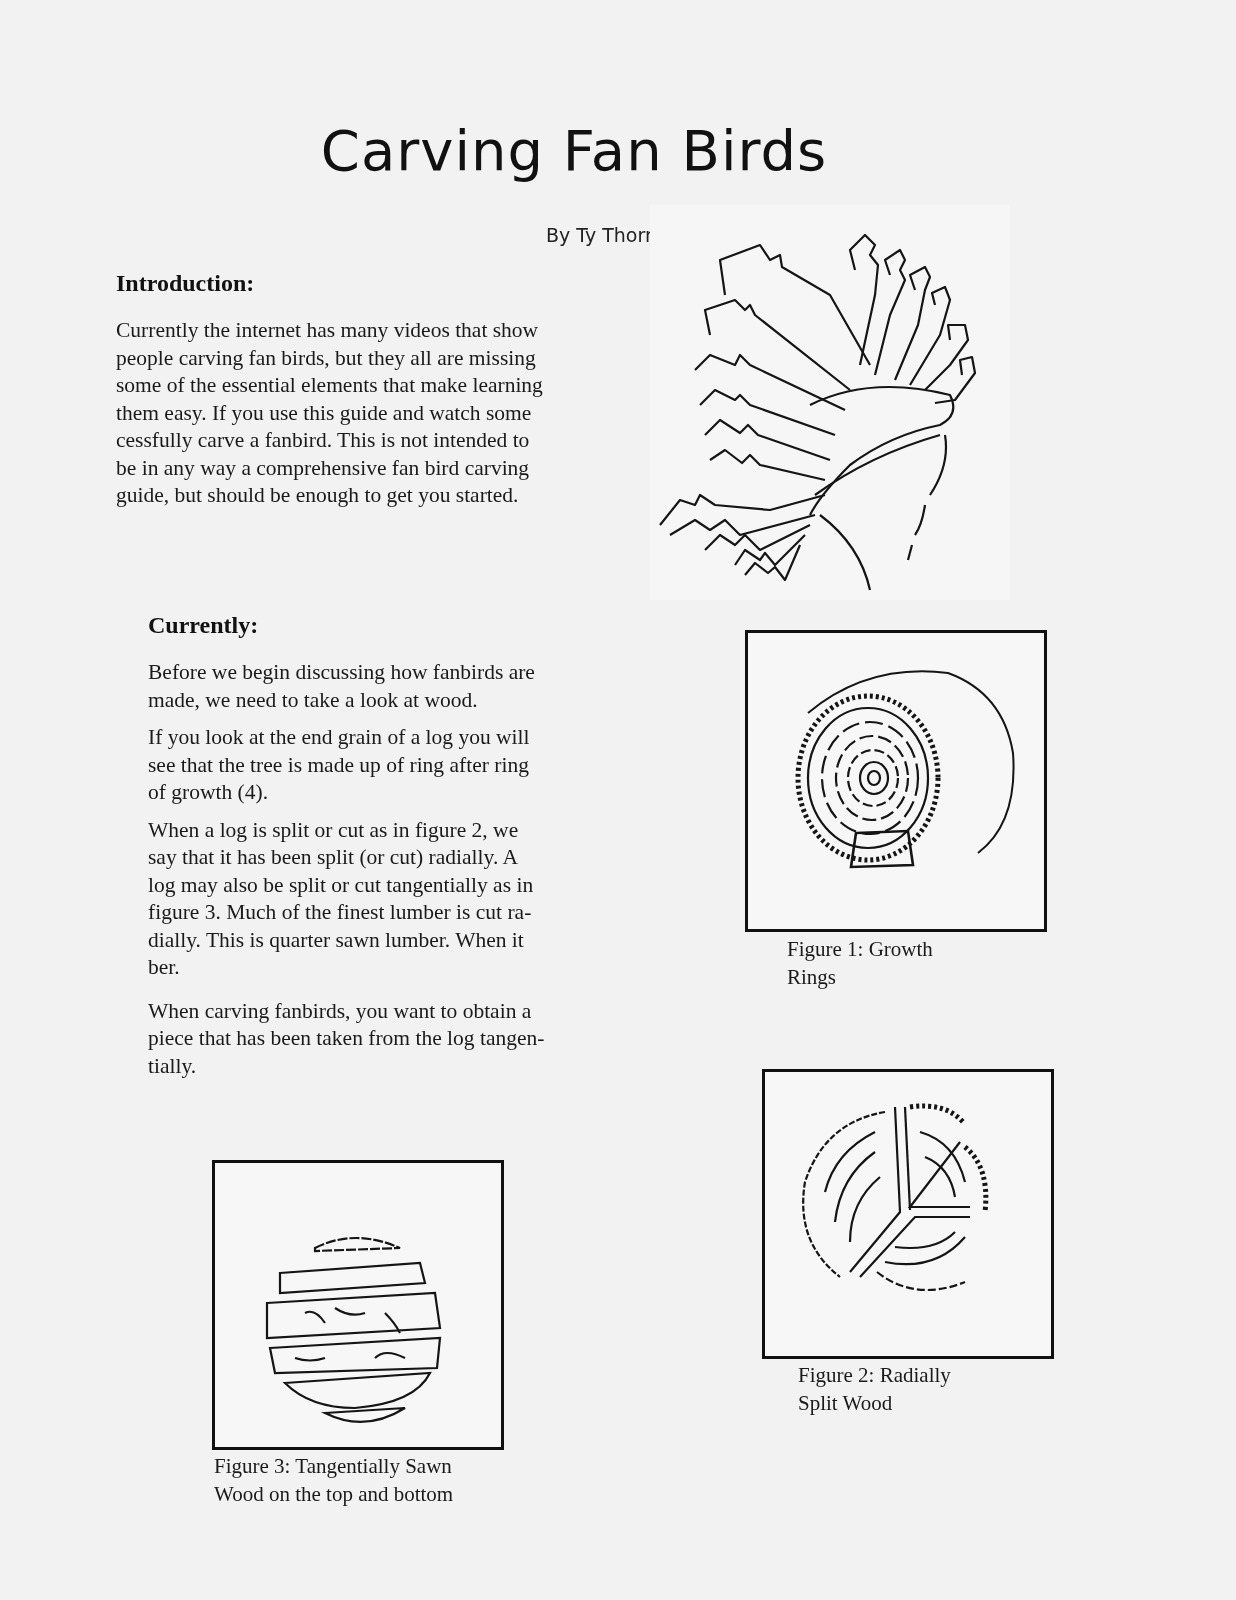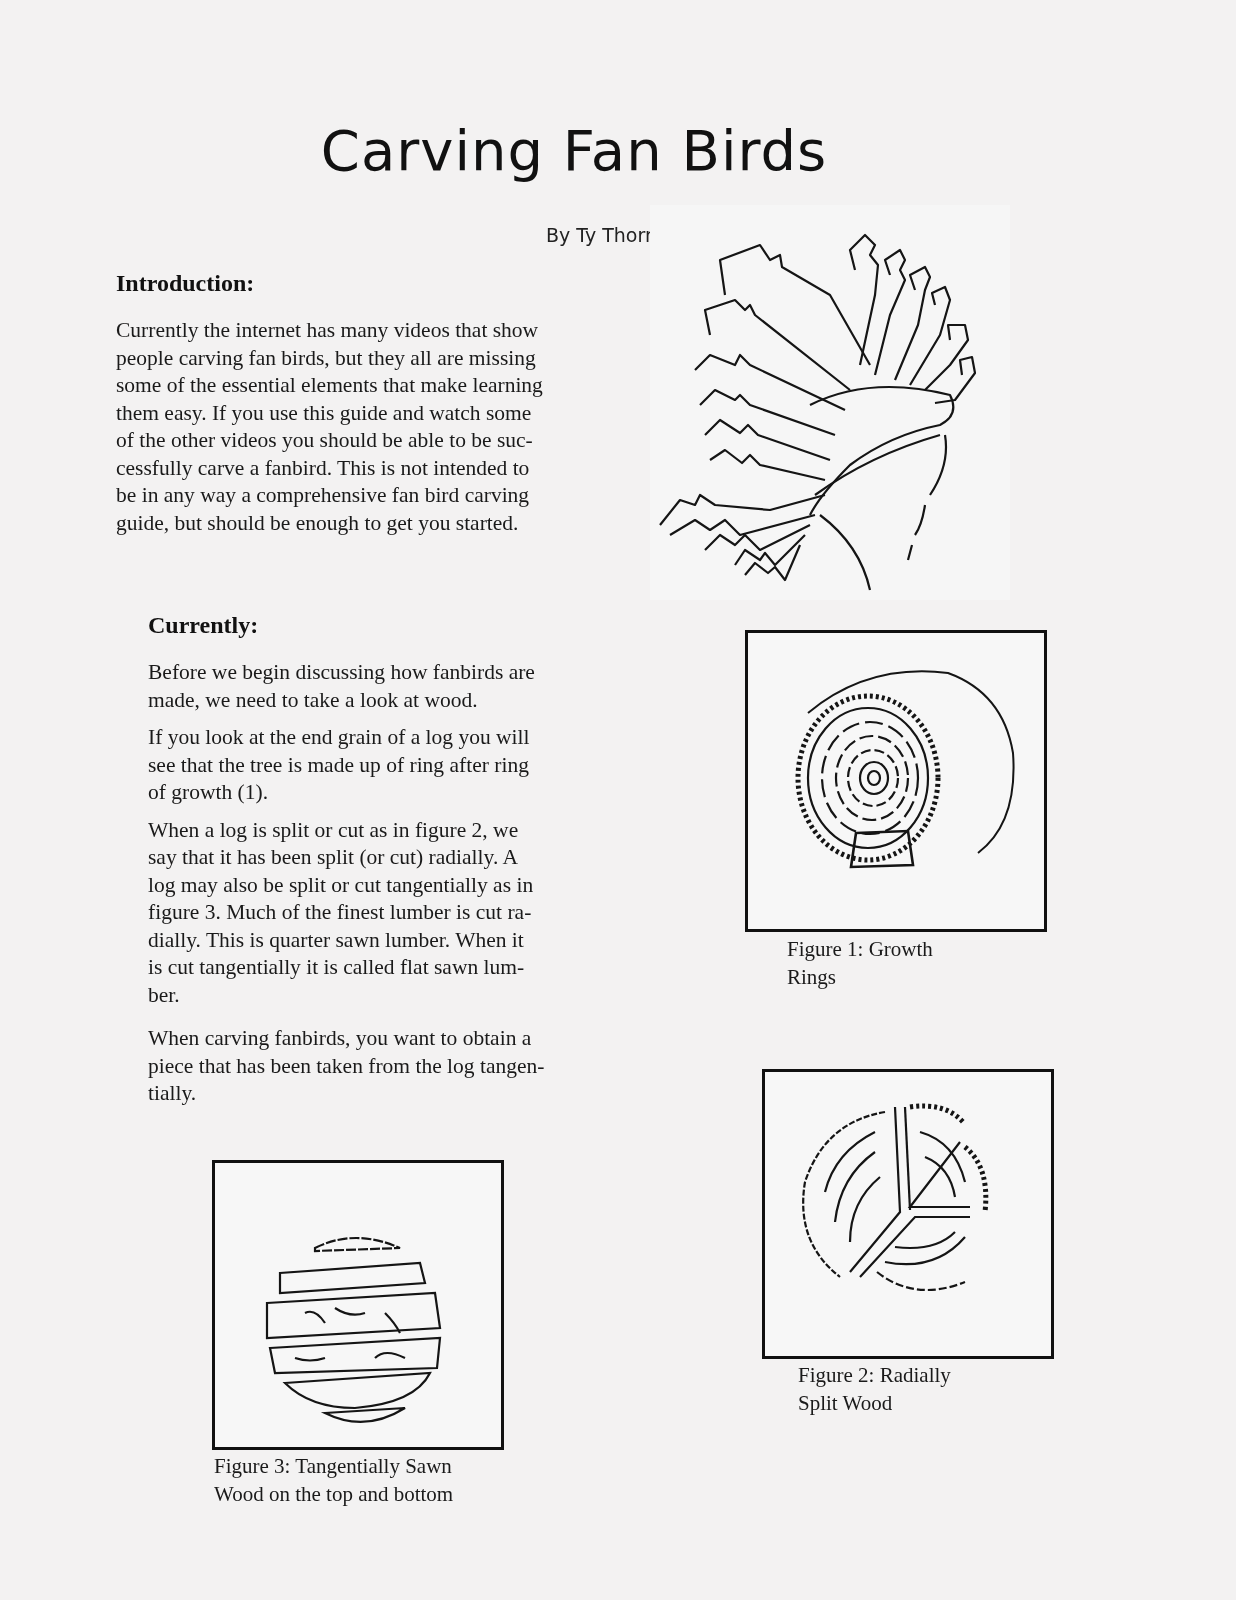--- a/index.html
+++ b/index.html
@@ -36,21 +36,20 @@
 <div class="abs title">Carving Fan Birds</div>
 <div class="abs byline">By Ty Thornock</div>
 
 <div class="abs" style="left:116px; top:270px; width:500px;">
   <div class="heading">Introduction:</div>
   <div class="para" style="margin-top:20px;">
     <div>Currently the internet has many videos that show</div>
     <div>people carving fan birds, but they all are missing</div>
     <div>some of the essential elements that make learning</div>
     <div>them easy.  If you use this guide and watch some</div>
-    <div>of the other videos you should be able to be suc-</div>
     <div>cessfully carve a fanbird.  This is not intended to</div>
     <div>be in any way a comprehensive fan bird carving</div>
     <div>guide, but should be enough to get you started.</div>
   </div>
 </div>
 
 <div class="abs" style="left:650px; top:205px; width:360px; height:395px; background:#f6f6f6;">
   <svg width="360" height="395" viewBox="0 0 360 395" fill="none" stroke="#151515" stroke-width="2.2" stroke-linejoin="round">
 
     <path d="M75 90 L70 55 L110 40 L120 55 L130 50 L132 62 L180 90 L220 160"></path>
@@ -82,29 +81,28 @@
 <div class="abs" style="left:148px; top:612px; width:460px;">
   <div class="heading">Currently:</div>
   <div class="para" style="margin-top:20px;">
     <p>
       <span style="display:block">Before we begin discussing how fanbirds are</span>
       <span style="display:block">made, we need to take a look at wood.</span>
     </p>
     <p>
       <span style="display:block">If you look at the end grain of a log you will</span>
       <span style="display:block">see that the tree is made up of ring after ring</span>
-      <span style="display:block">of growth (1).</span>
+      <span style="display:block">of growth (4).</span>
     </p>
     <p>
       <span style="display:block">When a log is split or cut as in figure 2, we</span>
       <span style="display:block">say that it has been split (or cut) radially.  A</span>
       <span style="display:block">log may also be split or cut tangentially as in</span>
       <span style="display:block">figure 3.  Much of the finest lumber is cut ra-</span>
       <span style="display:block">dially.  This is quarter sawn lumber.  When it</span>
-      <span style="display:block">is cut tangentially it is called flat sawn lum-</span>
       <span style="display:block">ber.</span>
     </p>
     <p style="margin-top:16px">
       <span style="display:block">When carving fanbirds, you want to obtain a</span>
       <span style="display:block">piece that has been taken from the log tangen-</span>
       <span style="display:block">tially.</span>
     </p>
   </div>
 </div>
 

